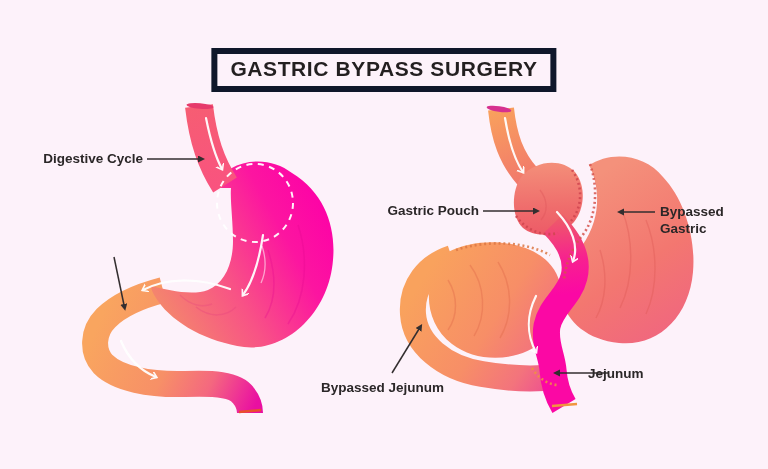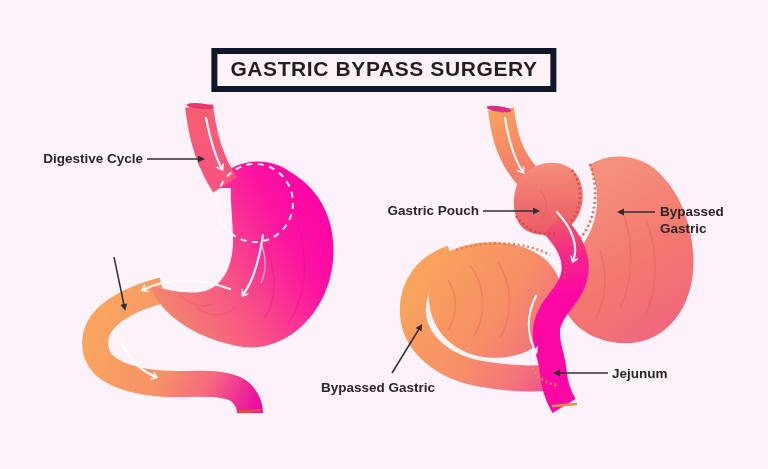--- a/index.html
+++ b/index.html
@@ -19,21 +19,21 @@
     position:absolute;font-size:13.5px;font-weight:600;color:#2B2728;
     white-space:nowrap;line-height:17px;
   }
   .lbl.r{text-align:right;}
   .lbl.c{text-align:center;}
   #lbl-digestive{left:40px;top:150px;width:103px;}
   #lbl-duodenum{left:52px;top:238px;width:100px;}
   #lbl-gpouch{left:378px;top:202px;width:101px;}
   #lbl-bstomach{left:660px;top:203px;}
   #lbl-bduodenum{left:321px;top:379px;}
-  #lbl-jejunum{left:612px;top:365px;text-align:center;}
+  #lbl-jejunum{left:588px;top:365px;text-align:center;}
 </style>
 </head>
 <body>
 
 <div class="canvas">
 
   <svg class="art" viewBox="0 0 768 469" aria-hidden="true">
     <defs>
       <linearGradient id="gL" x1="170" y1="320" x2="335" y2="230" gradientUnits="userSpaceOnUse">
         <stop offset="0" stop-color="#F4846E"></stop>
@@ -155,15 +155,15 @@
   <div class="title-box">
     <span>GASTRIC BYPASS SURGERY</span>
   </div>
 
   <div class="lbl r" id="lbl-digestive">Digestive Cycle</div>
   <div class="lbl r" id="lbl-gpouch">Gastric Pouch</div>
   <div class="lbl" id="lbl-bstomach">
     <div>Bypassed</div>
     <div>Gastric</div>
   </div>
-  <div class="lbl" id="lbl-bduodenum">Bypassed Gastric</div>
+  <div class="lbl" id="lbl-bduodenum">Bypassed Jejunum</div>
   <div class="lbl" id="lbl-jejunum">Jejunum</div>
 </div>
 
 </body></html>

